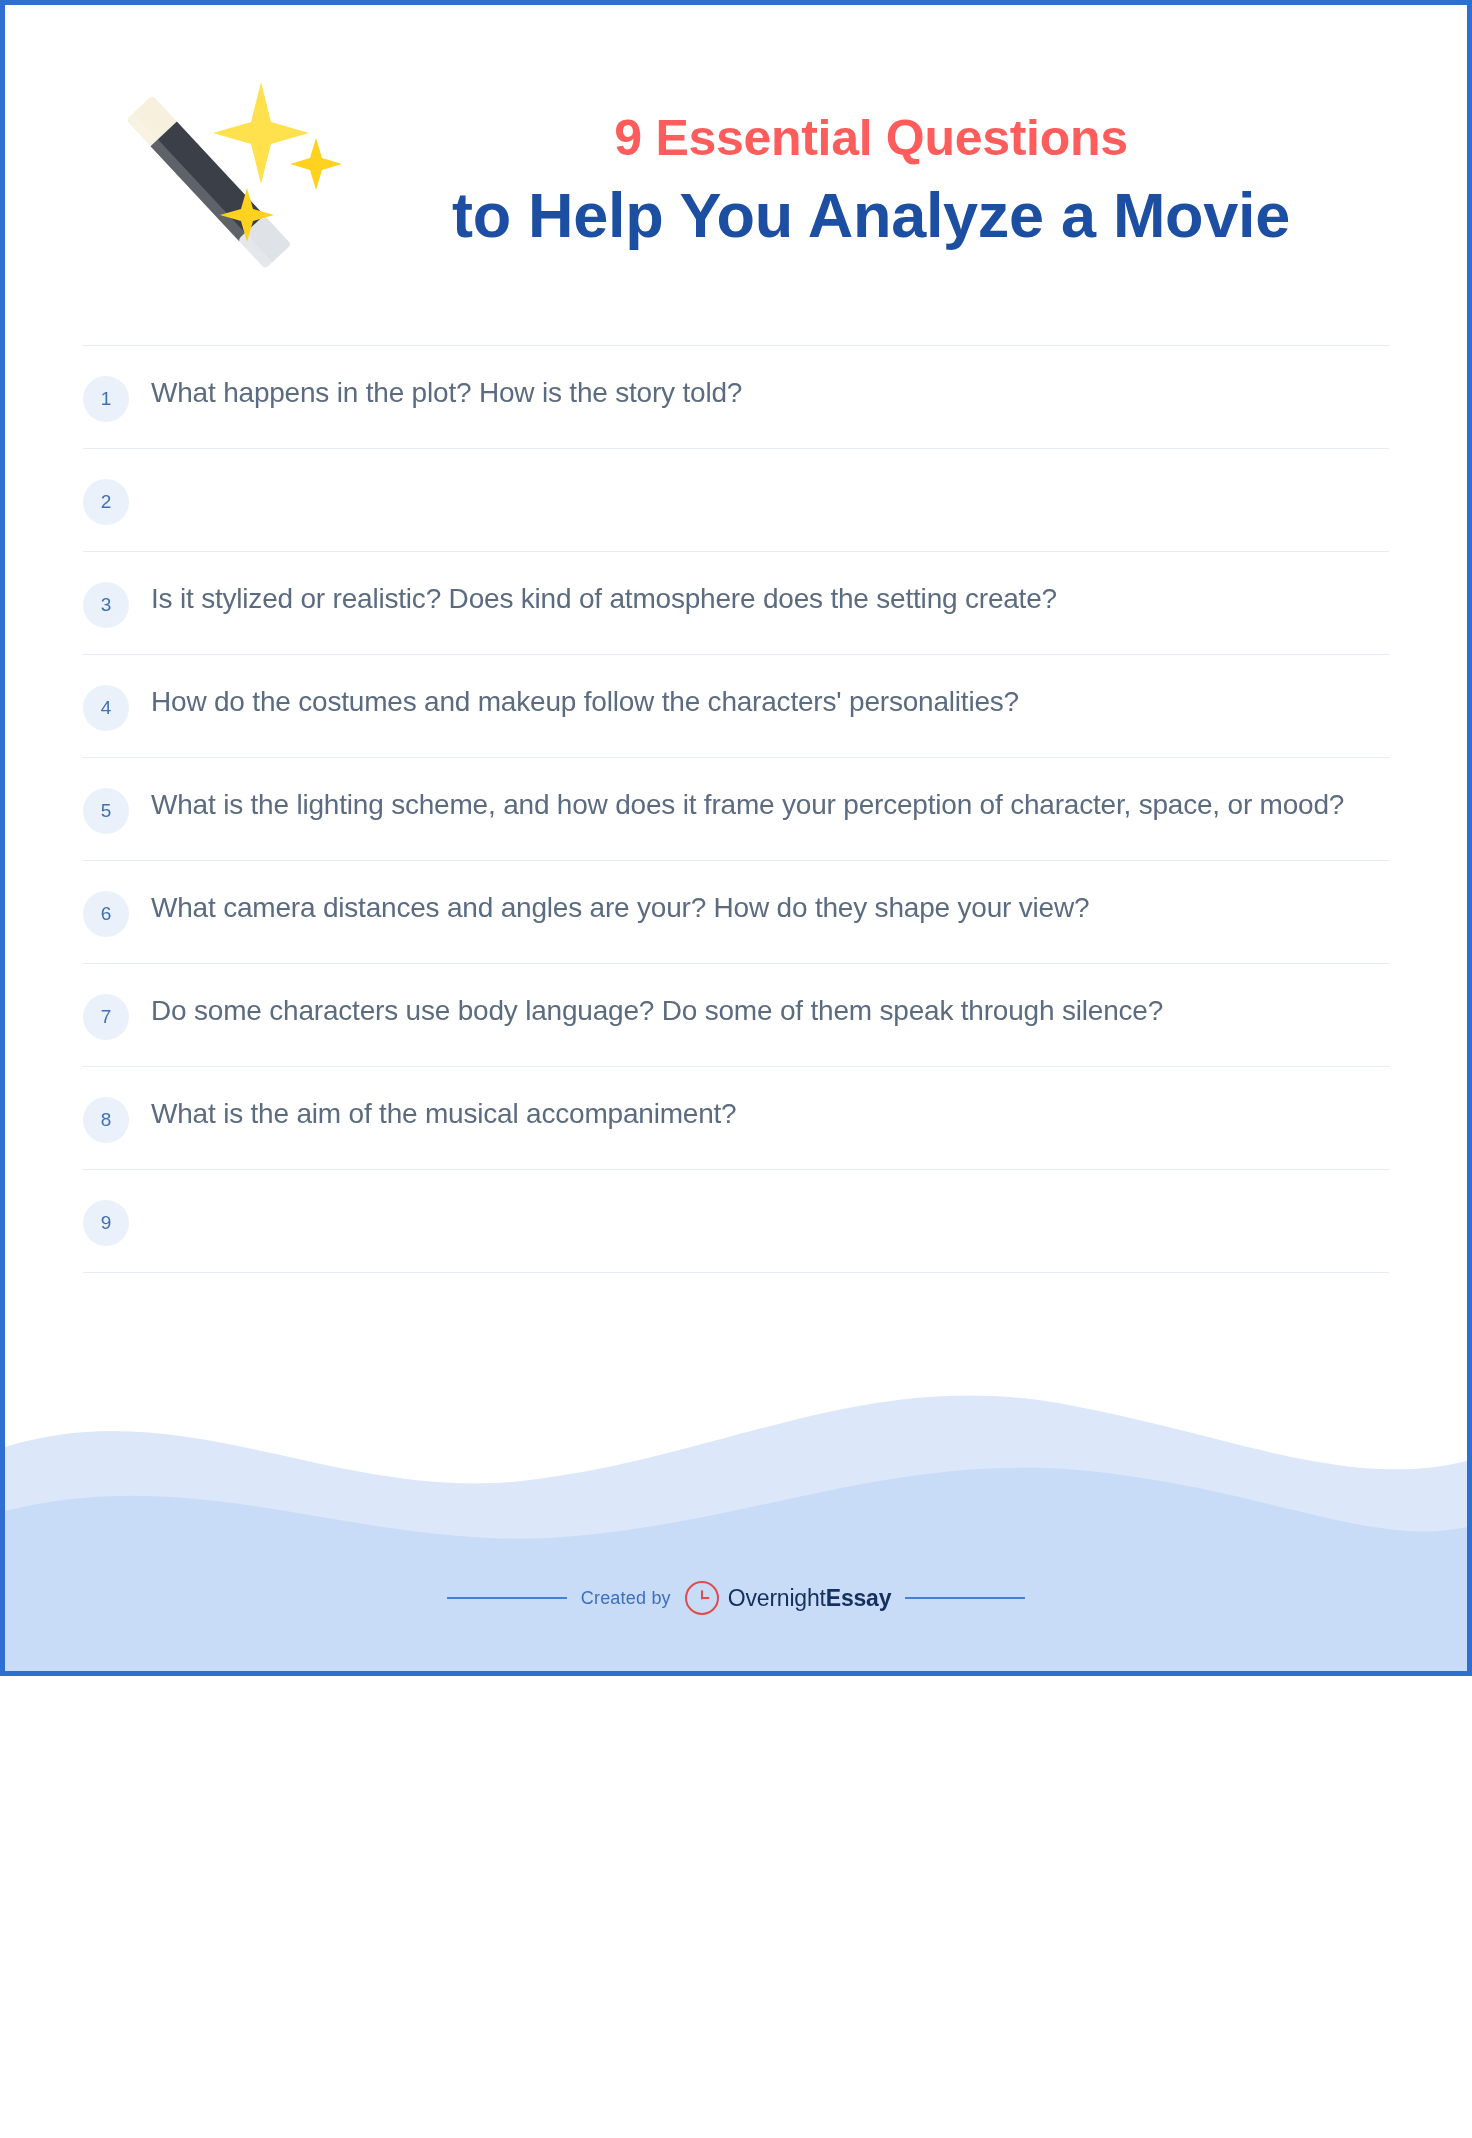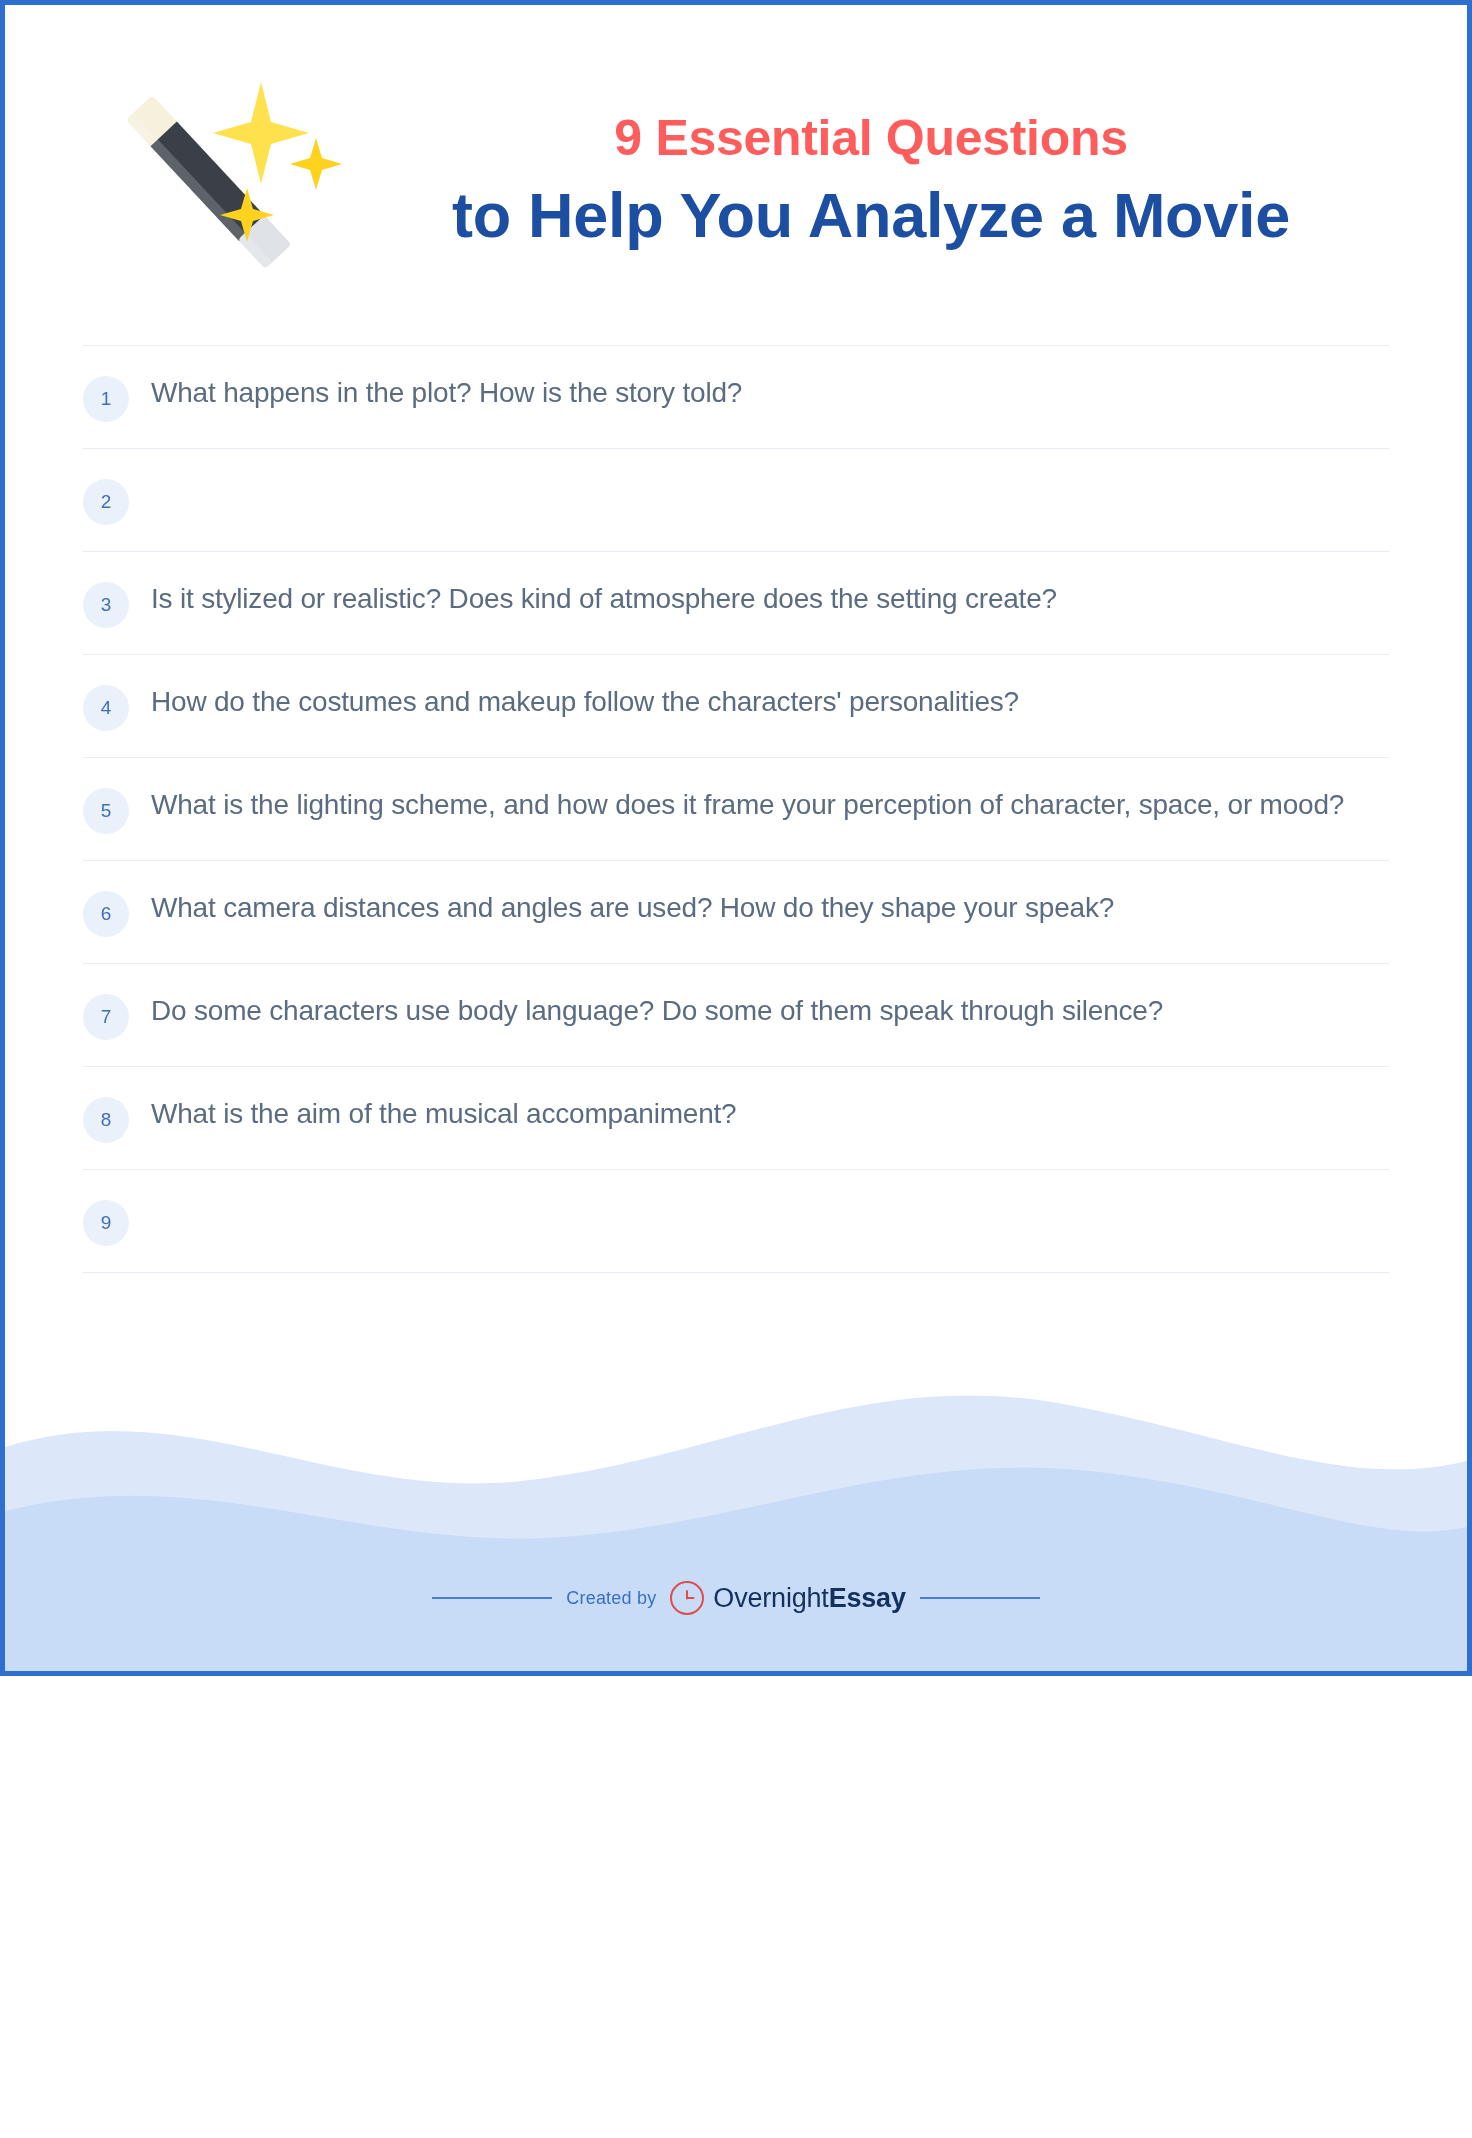--- a/index.html
+++ b/index.html
@@ -135,21 +135,21 @@
     font-weight: normal;
     color: #3b6fc0;
     letter-spacing: .2px;
   }
   .brand {
     display: flex;
     align-items: center;
     gap: 9px;
   }
   .brand-text {
-    font-size: 27px;
+    font-size: 23px;
     color: #14305e;
     letter-spacing: -0.2px;
   }
   .brand-text b { font-weight: bold; }
   .brand-mark {
     width: 30px;
     height: 30px;
     border-radius: 50%;
     border: 2px solid #e04b4b;
     position: relative;
@@ -228,21 +228,21 @@
 
     <div class="divider"></div>
     <div class="q-row">
       <div class="q-num">5</div>
       <div class="q-text">What is the lighting scheme, and how does it frame your perception of character, space, or mood?</div>
     </div>
 
     <div class="divider"></div>
     <div class="q-row">
       <div class="q-num">6</div>
-      <div class="q-text">What camera distances and angles are used? How do they shape your speak?</div>
+      <div class="q-text">What camera distances and angles are your? How do they shape your view?</div>
     </div>
 
     <div class="divider"></div>
     <div class="q-row">
       <div class="q-num">7</div>
       <div class="q-text">Do some characters use body language? Do some of them speak through silence?</div>
     </div>
 
     <div class="divider"></div>
     <div class="q-row">

